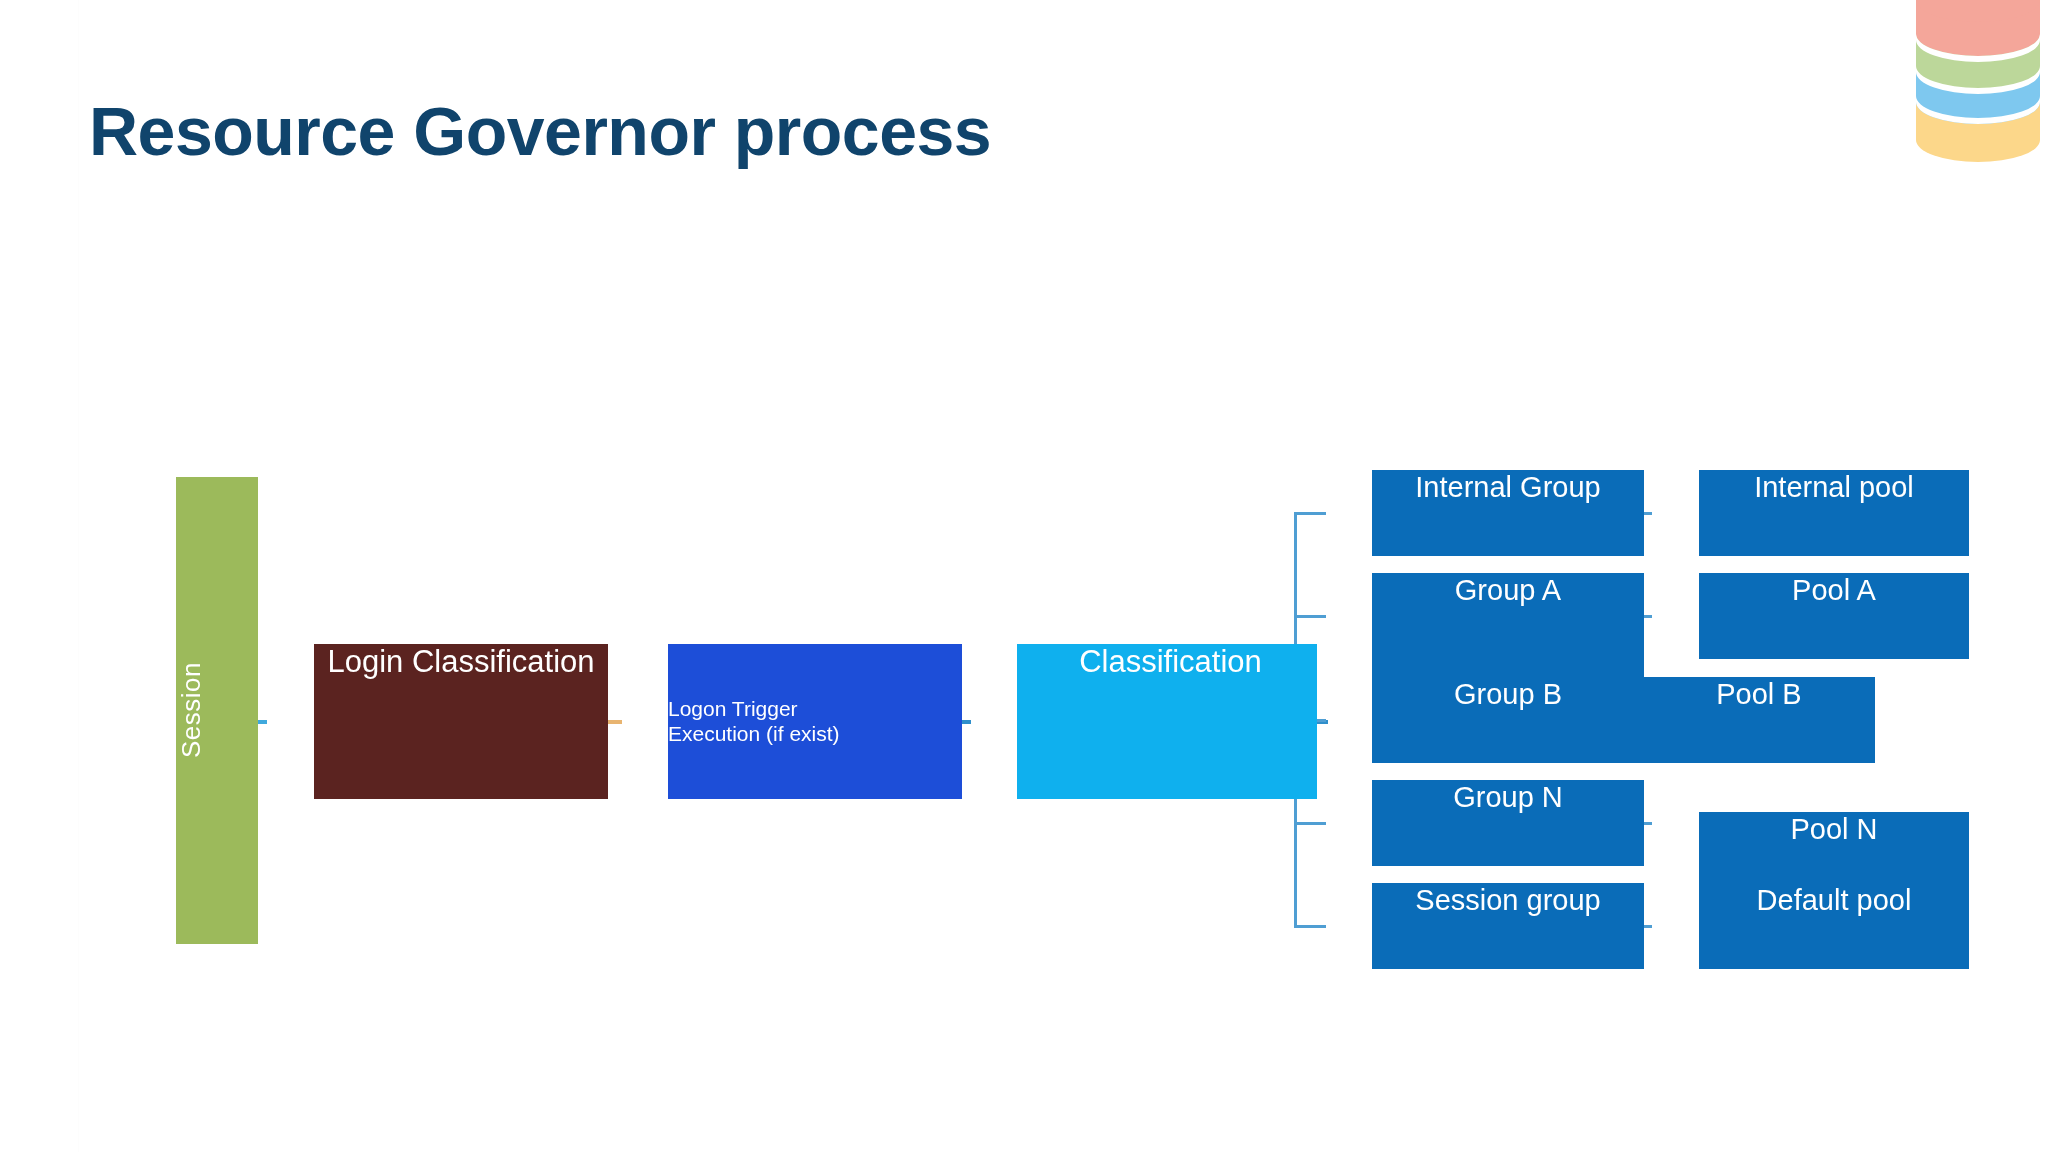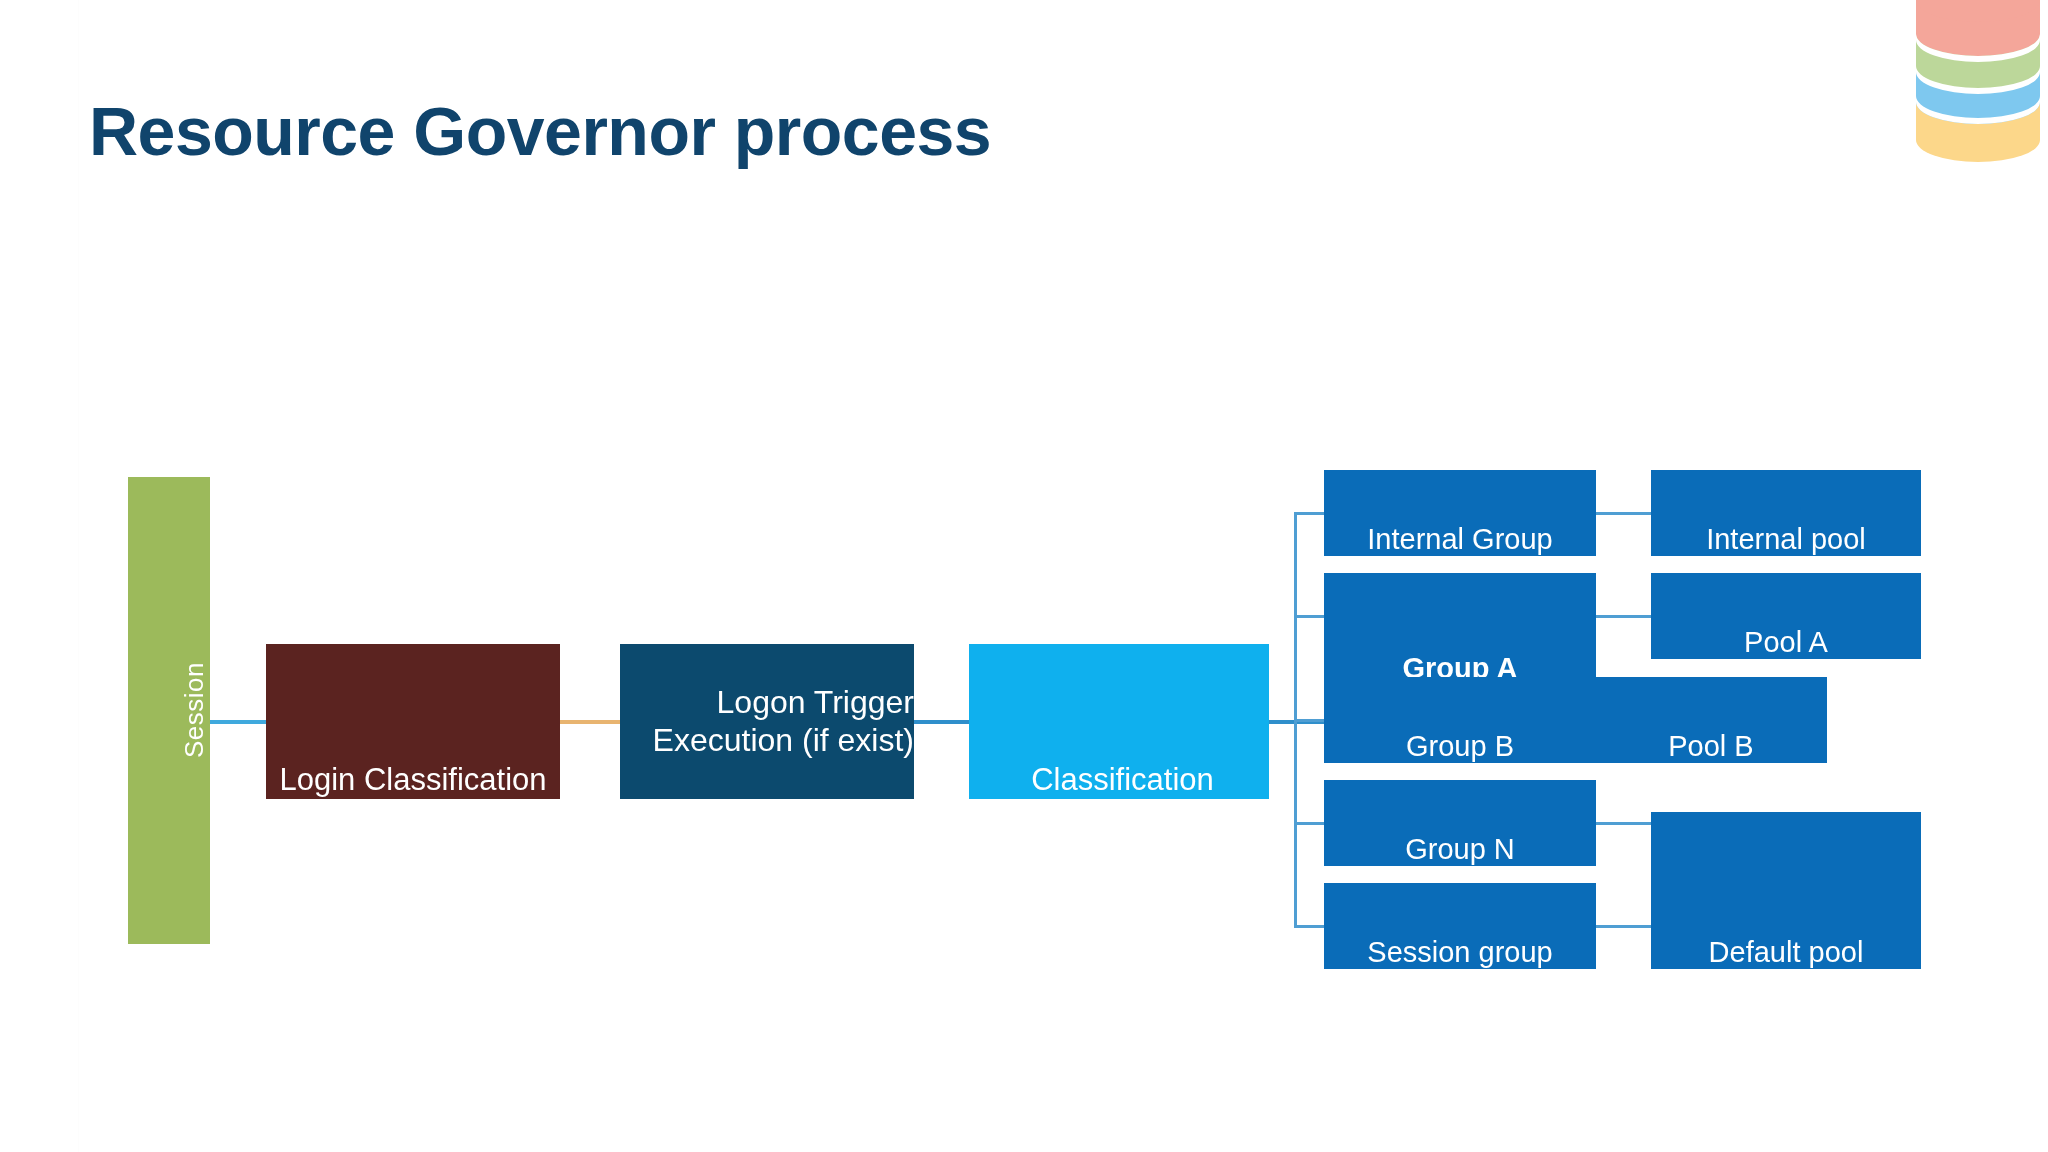--- a/index.html
+++ b/index.html
@@ -45,37 +45,38 @@
     right: 0px;
     top: -6px;
     width: 140px;
     height: 180px;
   }
 
   
   .node {
     position: absolute;
     display: flex;
-    align-items: flex-end;
+    align-items: flex-start;
     justify-content: center;
     text-align: center;
     color: #ffffff;
     box-sizing: border-box;
     line-height: 1.18;
+    margin-left: 48px;
   }
 
   .node-session {
     background: #9cba5b;
     writing-mode: vertical-rl;
     transform: rotate(180deg);
     font-size: 26px;
     letter-spacing: 0.5px;
   }
   .node-login      { background: #5b2320; font-size: 31px; }
-  .node-trigger    { background: #0c4a6e; font-size: 32px; }
+  .node-trigger    { background: #1d4ed8; font-size: 21px; }
   .node-classify   { background: #0fb0ee; font-size: 31px; padding-left: 7px; }
   .node-blue       { background: #0a6cb8; font-size: 29px; }
 
   
   .conn {
     position: absolute;
     background: #3fa9dd;
   }
   .conn-orange { background: #e8b470; }
   .conn-line   { background: #2f8fcb; }
@@ -148,21 +149,21 @@
     <span>Execution (if exist)</span>
   </div>
 
   <div class="node node-classify" style="left:969px; top:644px; width:300px; height:155px;">
     <span>Classification</span>
   </div>
 
   <div class="node node-blue" style="left:1324px; top:470px; width:272px; height:86px;">
     <span>Internal Group</span>
   </div>
-  <div class="node node-blue" style="left:1324px; top:573px; width:272px; height:112px;font-weight:bold;">
+  <div class="node node-blue" style="left:1324px; top:573px; width:272px; height:112px;">
     <span>Group A</span>
   </div>
   <div class="node node-blue" style="left:1324px; top:677px; width:272px; height:86px;">
     <span>Group B</span>
   </div>
   <div class="node node-blue" style="left:1324px; top:780px; width:272px; height:86px;">
     <span>Group N</span>
   </div>
   <div class="node node-blue" style="left:1324px; top:883px; width:272px; height:86px;">
     <span>Session group</span>

